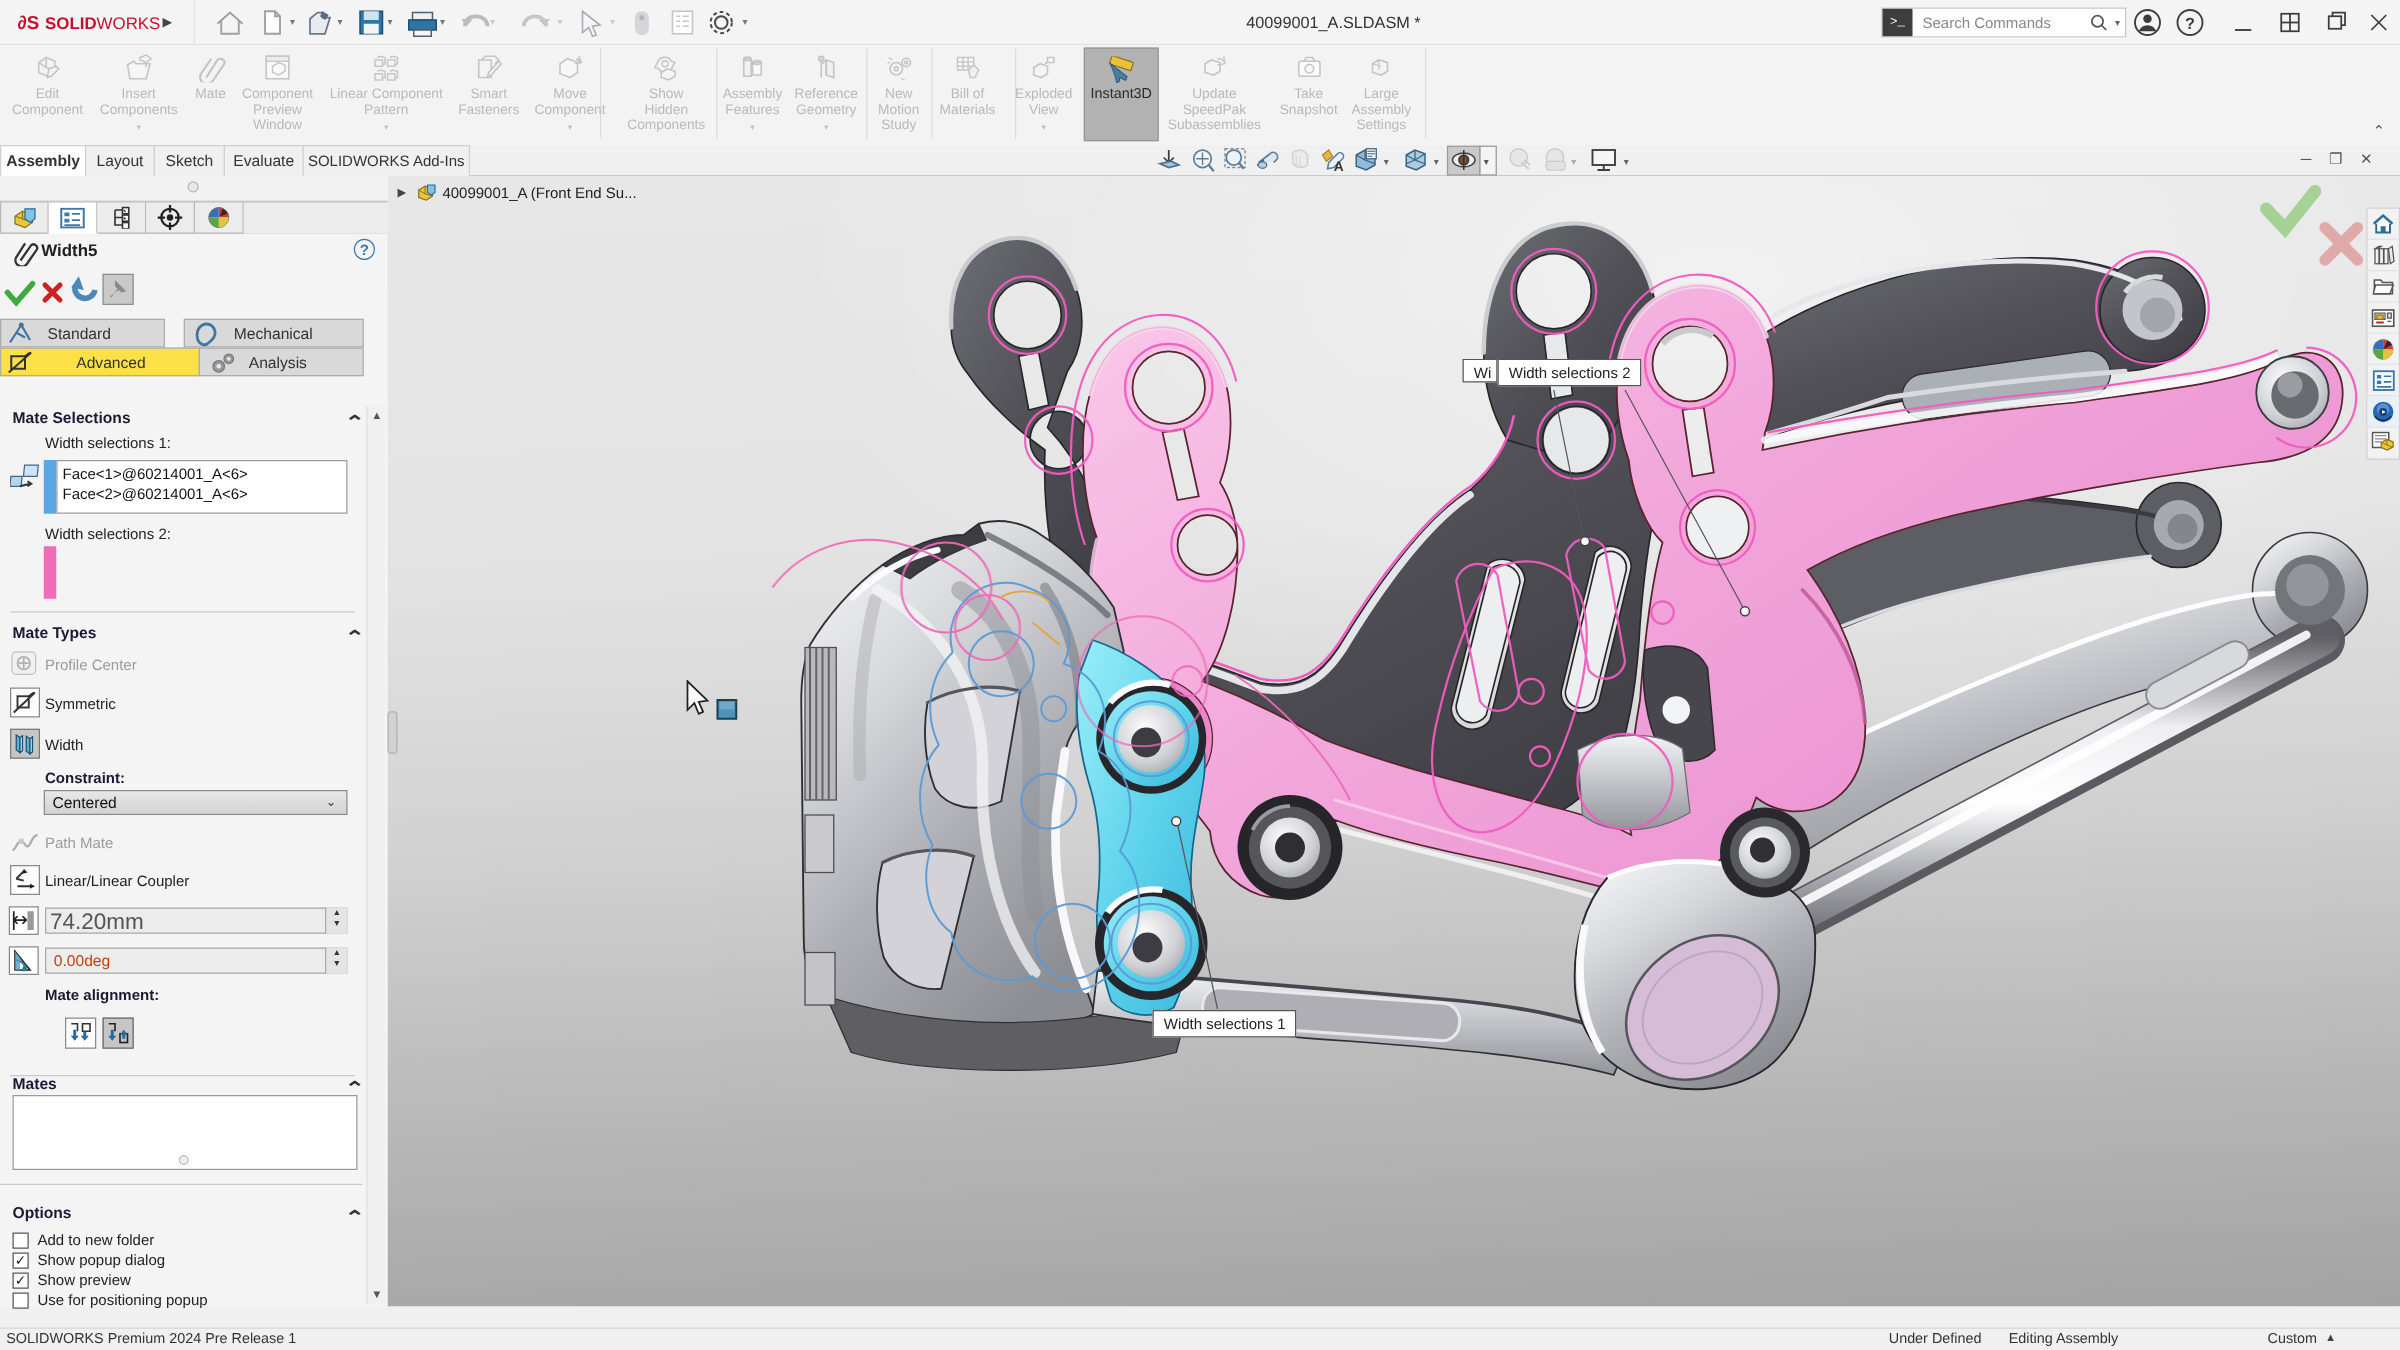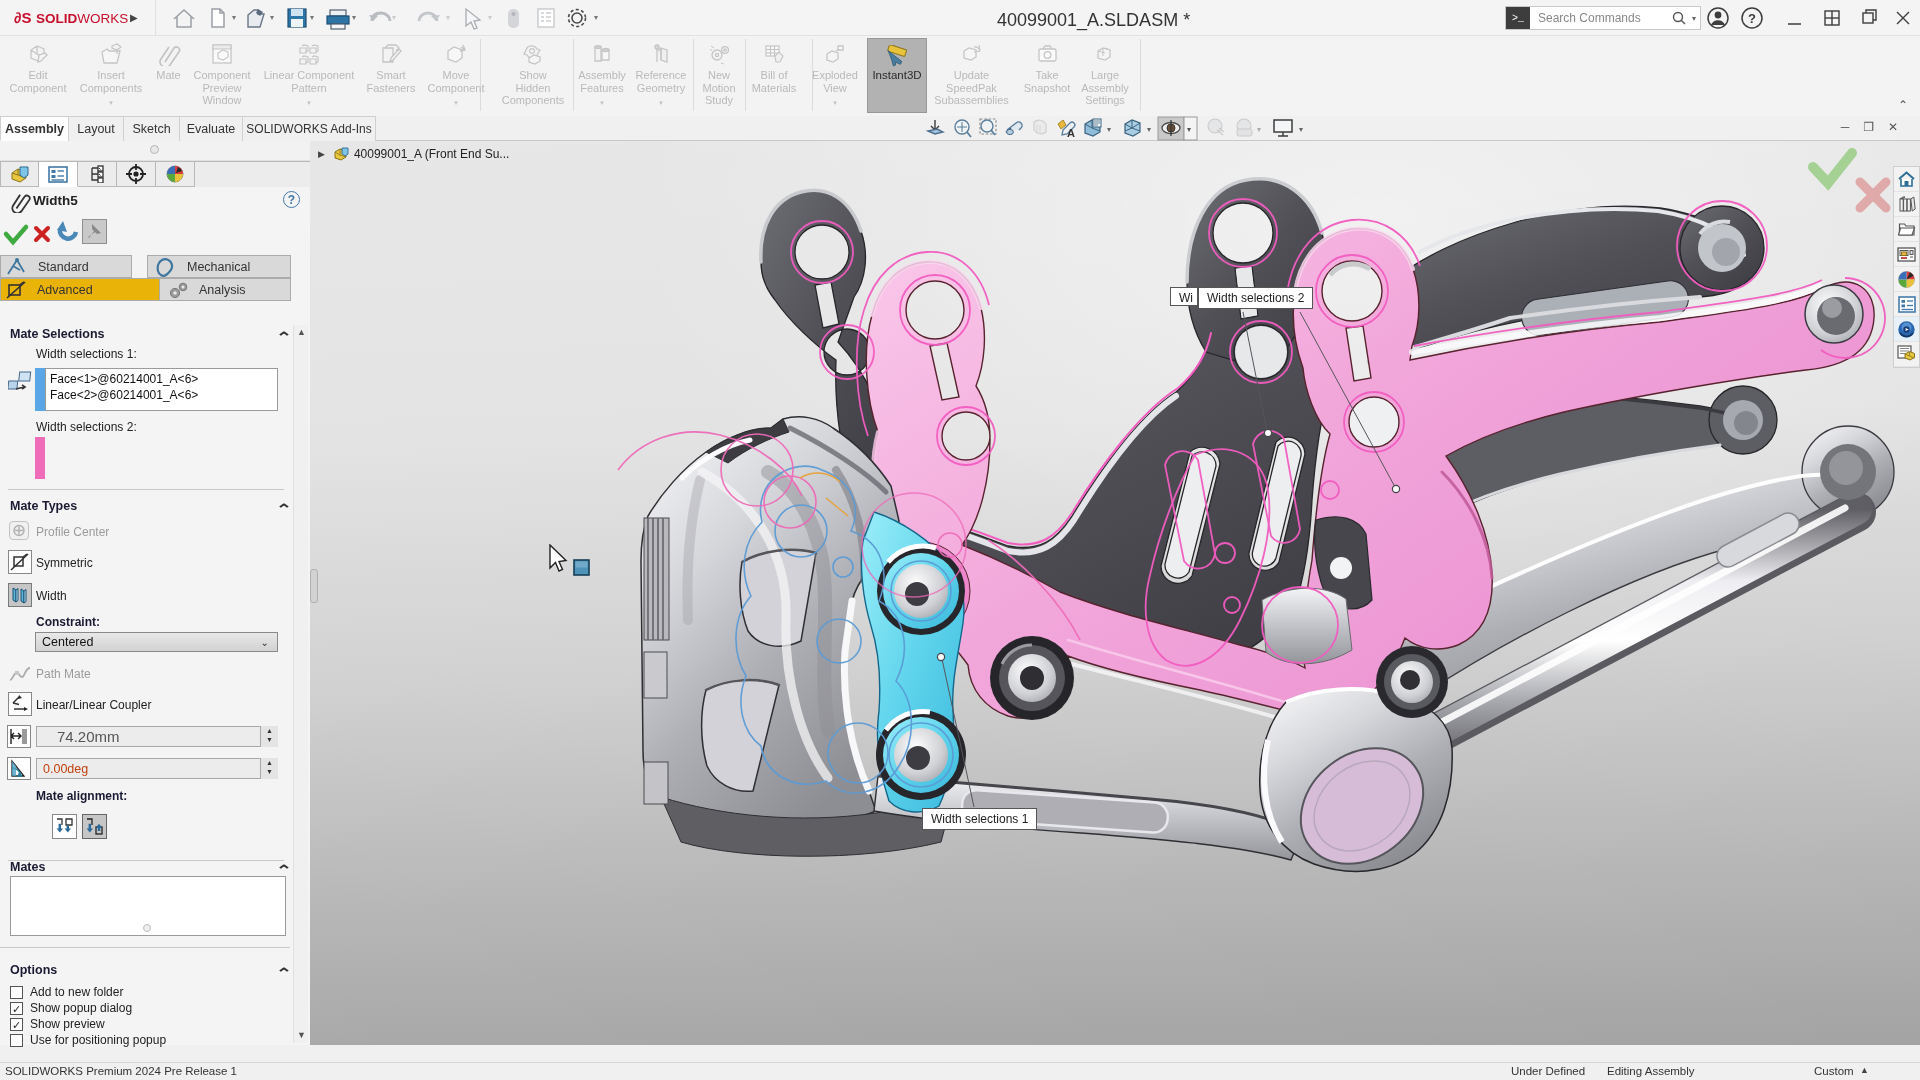--- a/index.html
+++ b/index.html
@@ -2,21 +2,21 @@
 <html><head>
 <meta charset="utf-8">
 <style>
 * { margin:0; padding:0; box-sizing:border-box; }
 html,body { width:1920px; height:1080px; overflow:hidden; font-family:"Liberation Sans", sans-serif; background:#f0f0f0; }
 #app { position:relative; width:1920px; height:1080px; }
 
 #titlebar { position:absolute; left:0; top:0; width:1920px; height:36px; background:#f4f4f4; border-bottom:1px solid #e2e2e2; }
 #logo { position:absolute; left:14px; top:7px; }
 #qtools { position:absolute; left:160px; top:2px; height:32px; display:flex; align-items:center; }
-#doctitle { position:absolute; left:997px; top:10px; font-size:18px; color:#333; }
+#doctitle { position:absolute; left:997px; top:10px; font-size:13px; color:#333; }
 #searchbox { position:absolute; left:1505px; top:6px; width:196px; height:24px; background:#fff; border:1px solid #c8c8c8; display:flex; align-items:center; }
 #searchbox .sicon { width:24px; height:22px; background:#3d3d3d; color:#fff; font-size:10px; display:flex; align-items:center; justify-content:center; font-family:"Liberation Mono",monospace; }
 #searchbox .stext { flex:1; color:#888; font-size:12px; padding-left:8px; }
 #winbtns { position:absolute; right:0; top:0; height:36px; display:flex; align-items:center; }
 
 #ribbon { position:absolute; left:0; top:36px; width:1920px; height:80px; background:#f3f3f3; }
 .rsep { position:absolute; top:3px; width:1px; height:72px; background:#dcdcdc; }
 .rbtn { position:absolute; top:2px; text-align:center; color:#b9b9b9; font-size:11px; line-height:12.5px; }
 .rbtn .ric { margin:4px auto 3px auto; width:24px; height:24px; position:relative; }
 .rbtn .drop { font-size:7px; margin-top:3px; color:#c0c0c0; }
@@ -32,21 +32,21 @@
 #treeitem { position:absolute; left:8px; top:5px; font-size:12px; color:#222; display:flex; align-items:center; }
 
 #panel { position:absolute; left:0; top:141px; width:310px; height:904px; background:#f4f4f4; }
 #ptabs { position:absolute; left:0; top:20px; width:310px; height:26px; border-bottom:1px solid #b9b9b9; }
 .ptab { position:absolute; top:0; width:39px; height:26px; background:#ececec; border:1px solid #b9b9b9; border-left:none; display:flex; align-items:center; justify-content:center; }
 .ptab.first { border-left:1px solid #b9b9b9; }
 .ptab.active { background:#fff; border-bottom:1px solid #fff; }
 #pmtitle { position:absolute; left:0; top:47px; width:290px; height:28px; }
 #pmbtns { position:absolute; left:0; top:78px; width:290px; height:30px; }
 .seg { position:absolute; height:23px; font-size:12.5px; color:#333; display:flex; align-items:center; background:#d9d9d9; border:1px solid #ababab; }
-.seg.sel { background:#eab308; }
+.seg.sel { background:#fde047;gap:24px; }
 .group-h { position:absolute; left:10px; font-size:12.5px; font-weight:bold; color:#1a1a33; }
 .chev { position:absolute; right:20px; color:#333; font-size:14px; font-weight:bold; transform:scaleX(1.4); }
 .plabel { position:absolute; left:36px; font-size:12px; color:#222; }
 .gray { color:#9b9b9b !important; }
 #pscroll { position:absolute; right:2px; top:184px; width:15px; height:718px; background:#f0f0f0; border-left:1px solid #e0e0e0; }
 .sarrow { position:absolute; left:0; width:15px; height:15px; color:#555; font-size:9px; text-align:center; line-height:15px; }
 
 
 #sidebar { position:absolute; left:1893px; top:166px; width:27px; height:202px; background:#f2f2f2; border:1px solid #cfcfcf; }
 .sbtn { width:25px; height:25px; display:flex; align-items:center; justify-content:center; border-bottom:1px solid #e3e3e3; }
@@ -864,21 +864,21 @@
           <path d="M15 14 l4 2 -4 2 z" fill="#222"></path>
         </svg>
     </div>
     <div class="plabel" style="top:557px;">Linear/Linear Coupler</div>
     <div style="position:absolute;left:7px;top:584px;width:24px;height:23px;border:1px solid #888;background:#fff;">
       <svg width="22" height="21" viewBox="0 0 22 21">
           <path d="M3 3 v15 M3 10 h10 m-3 -3 l3 3 -3 3 m-4 -6 l-3 3 3 3" fill="none" stroke="#222" stroke-width="1.4"></path>
           <rect x="14" y="3" width="5" height="15" fill="url(#nogrbadp)" style="fill:#9a9a9a;"></rect>
         </svg>
     </div>
-    <div style="position:absolute;left:36px;top:585px;width:242px;height:21px;background:#ececec;border:1px solid #a8a8a8;font-size:15px;color:#555;line-height:20px;padding-left:20px;">74.20mm</div>
+    <div style="position:absolute;left:36px;top:585px;width:242px;height:21px;background:#ececec;border:1px solid #a8a8a8;font-size:18px;color:#555;line-height:20px;padding-left:3px;">74.20mm</div>
     <div style="position:absolute;left:260px;top:585px;width:18px;height:21px;border-left:1px solid #a8a8a8;background:#e4e4e4;font-size:7px;color:#333;text-align:center;line-height:9px;">▲<br>▼</div>
     <div style="position:absolute;left:7px;top:616px;width:24px;height:23px;border:1px solid #888;background:#fff;">
       <svg width="22" height="21" viewBox="0 0 22 21">
           <path d="M4 18 V3 l12 15 z" fill="none" stroke="#222" stroke-width="1.3"></path>
           <path d="M4 10 a9 9 0 0 1 9 8" fill="none" stroke="#2a7a9a" stroke-width="1.6"></path>
           <path d="M11 14 l3 5 -5 0 z" fill="#2a7a9a"></path>
           <path d="M4 18 V3 l4 5 v10 z" fill="#4aa0c0" opacity="0.8"></path>
         </svg>
     </div>
     <div style="position:absolute;left:36px;top:617px;width:242px;height:21px;background:#ececec;border:1px solid #a8a8a8;font-size:12.5px;color:#c2410c;line-height:20px;padding-left:6px;">0.00deg</div>

